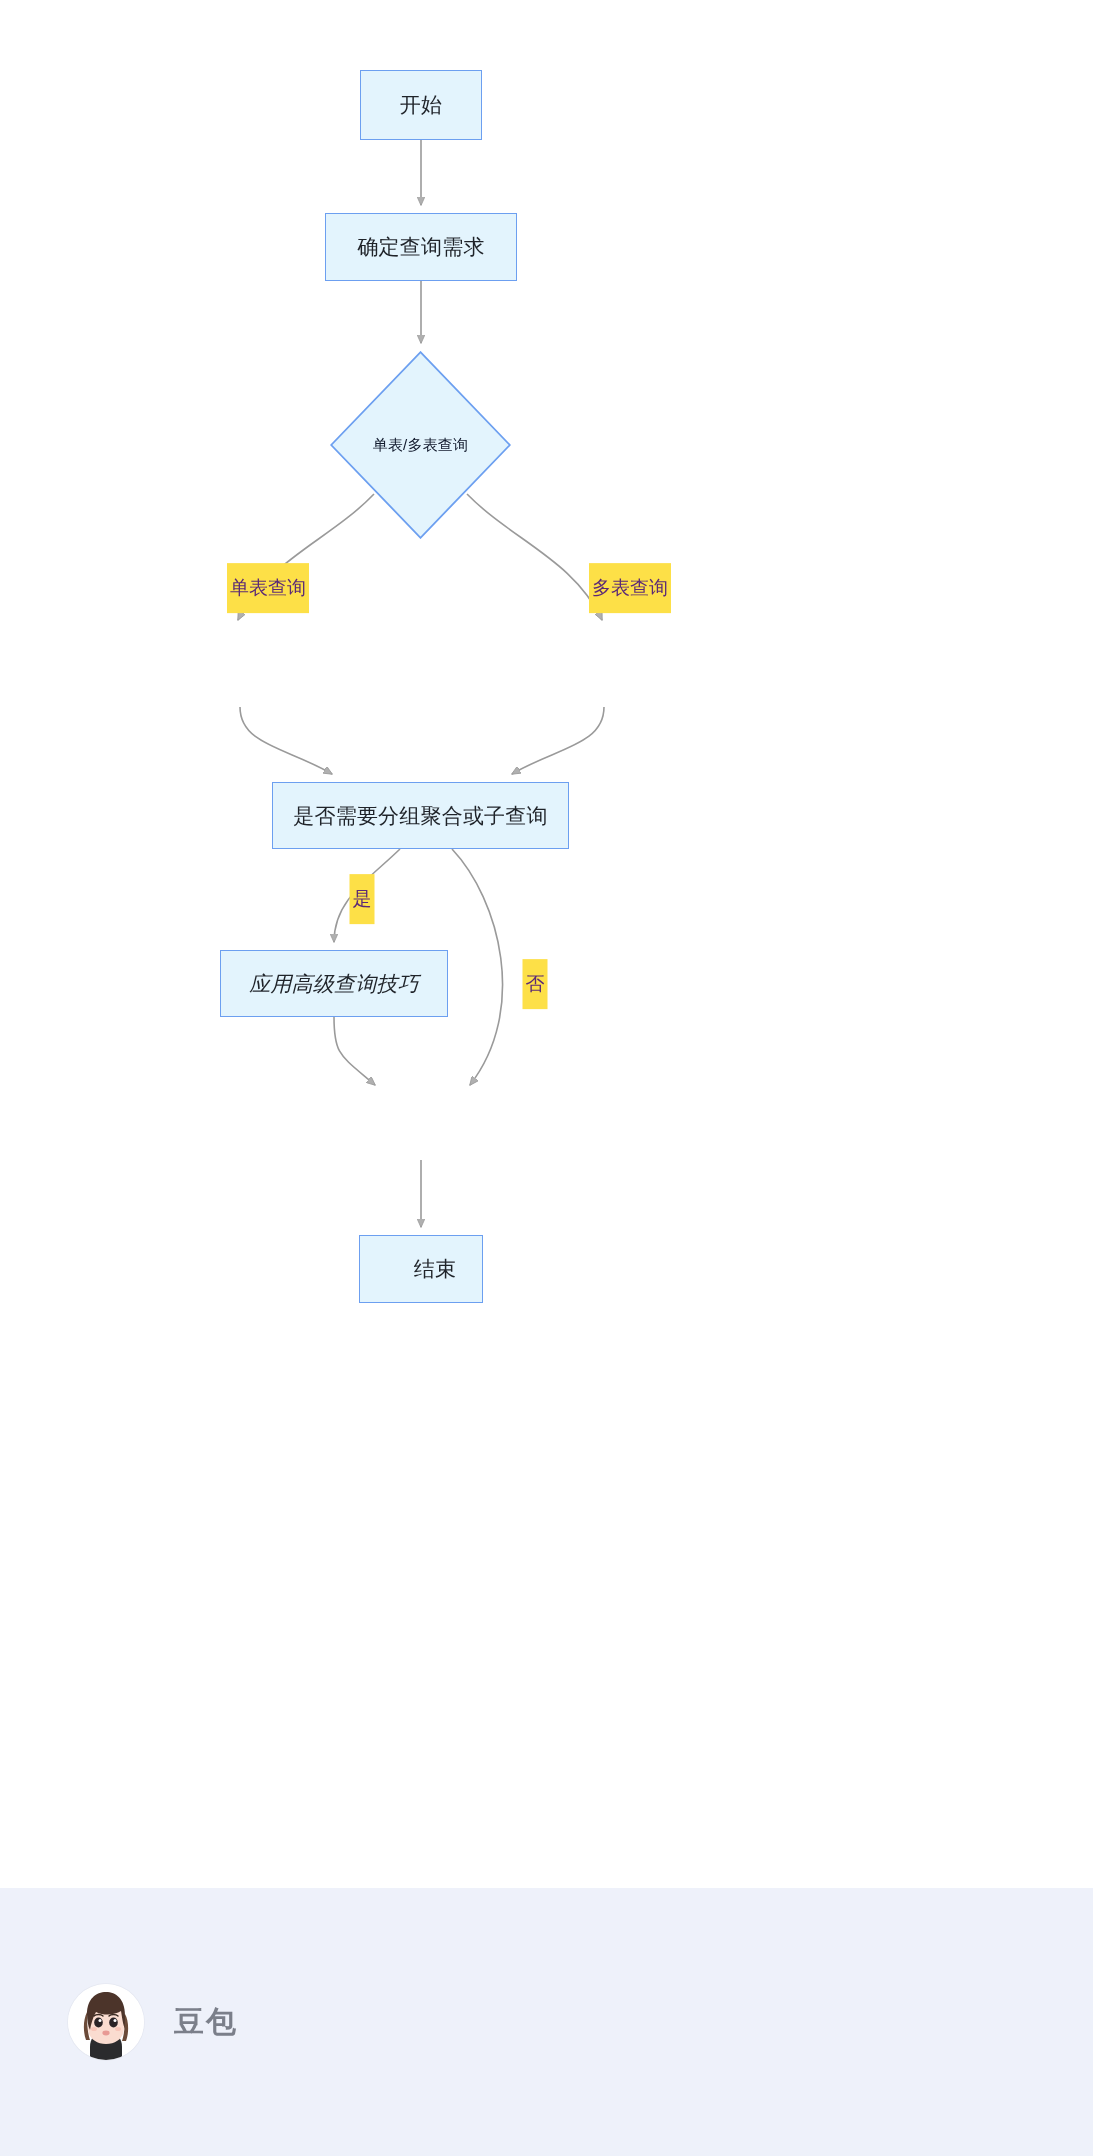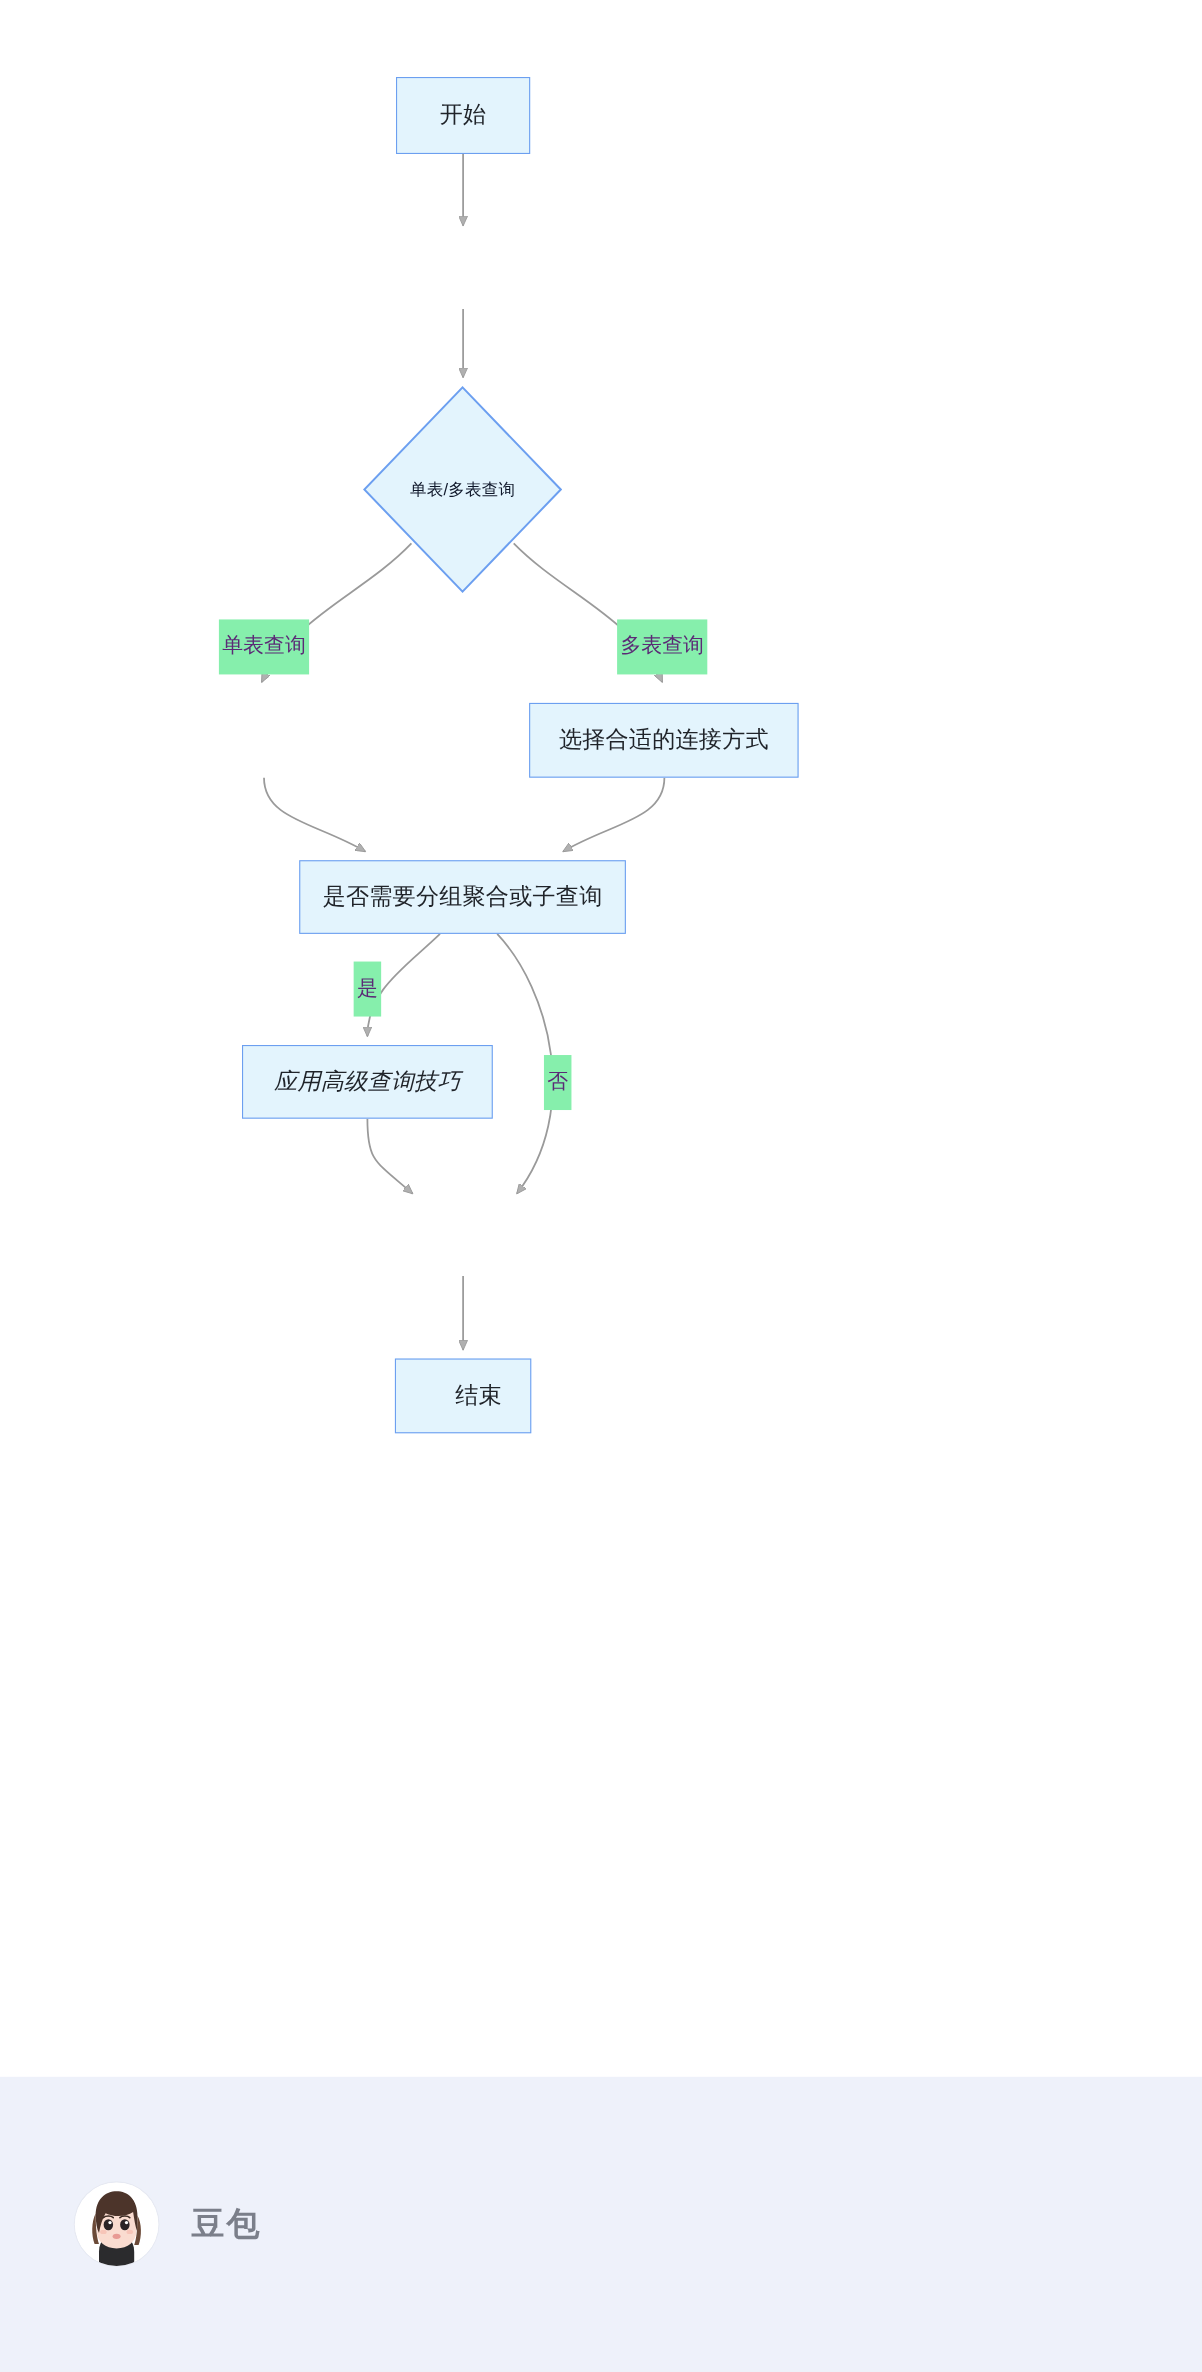--- a/index.html
+++ b/index.html
@@ -65,27 +65,28 @@
     position: relative;
     z-index: 2;
     color: #0f172a;
     font-size: 15px;
     white-space: nowrap;
     letter-spacing: 0.2px;
   }
 
   .edge-label {
     position: absolute;
-    background: #86efac;
+    background: #fde047;
     color: #5b2a76;
     font-size: 19px;
     line-height: 1.25;
     padding: 13px 3px;
     white-space: nowrap;
     transform: translate(-50%, -50%);
+    margin-left: 28px;
   }
 
   #footer-bar {
     position: absolute;
     left: 0;
     top: 1888px;
     width: 1093px;
     height: 268px;
     background: #eef1fa;
     display: flex;
@@ -135,32 +136,32 @@
       <path d="M452,849 C500,900 528,1010 470,1085"></path>
       <path d="M334,1017 C334,1055 340,1055 375,1085"></path>
       <path d="M421,1160 L421,1227"></path>
     </g>
   </svg>
 
   <div class="node" style="left:360px; top:70px; width:122px; height:70px;">
     <span>开始</span>
   </div>
 
+  <div class="node" style="left:325px; top:213px; width:192px; height:68px;">
+    <span>确定查询需求</span>
+  </div>
 
   <div class="node-diamond" style="left:330px; top:351px; width:181px; height:188px;">
     <svg class="diamond-shape" viewBox="0 0 181 188" preserveAspectRatio="none">
       <polygon points="90.5,1.2 179.8,94 90.5,186.8 1.2,94" fill="#e3f4fd" stroke="#6c9ff0" stroke-width="1.8"></polygon>
     </svg>
     <span class="diamond-label">单表/多表查询</span>
   </div>
 
 
-  <div class="node" style="left:481px; top:639px; width:245px; height:68px;">
-    <span>选择合适的连接方式</span>
-  </div>
 
   <div class="node" style="left:272px; top:782px; width:297px; height:67px;">
     <span>是否需要分组聚合或子查询</span>
   </div>
 
   <div class="node" style="left:220px; top:950px; width:228px; height:67px;font-style:italic;">
     <span>应用高级查询技巧</span>
   </div>
 
 

